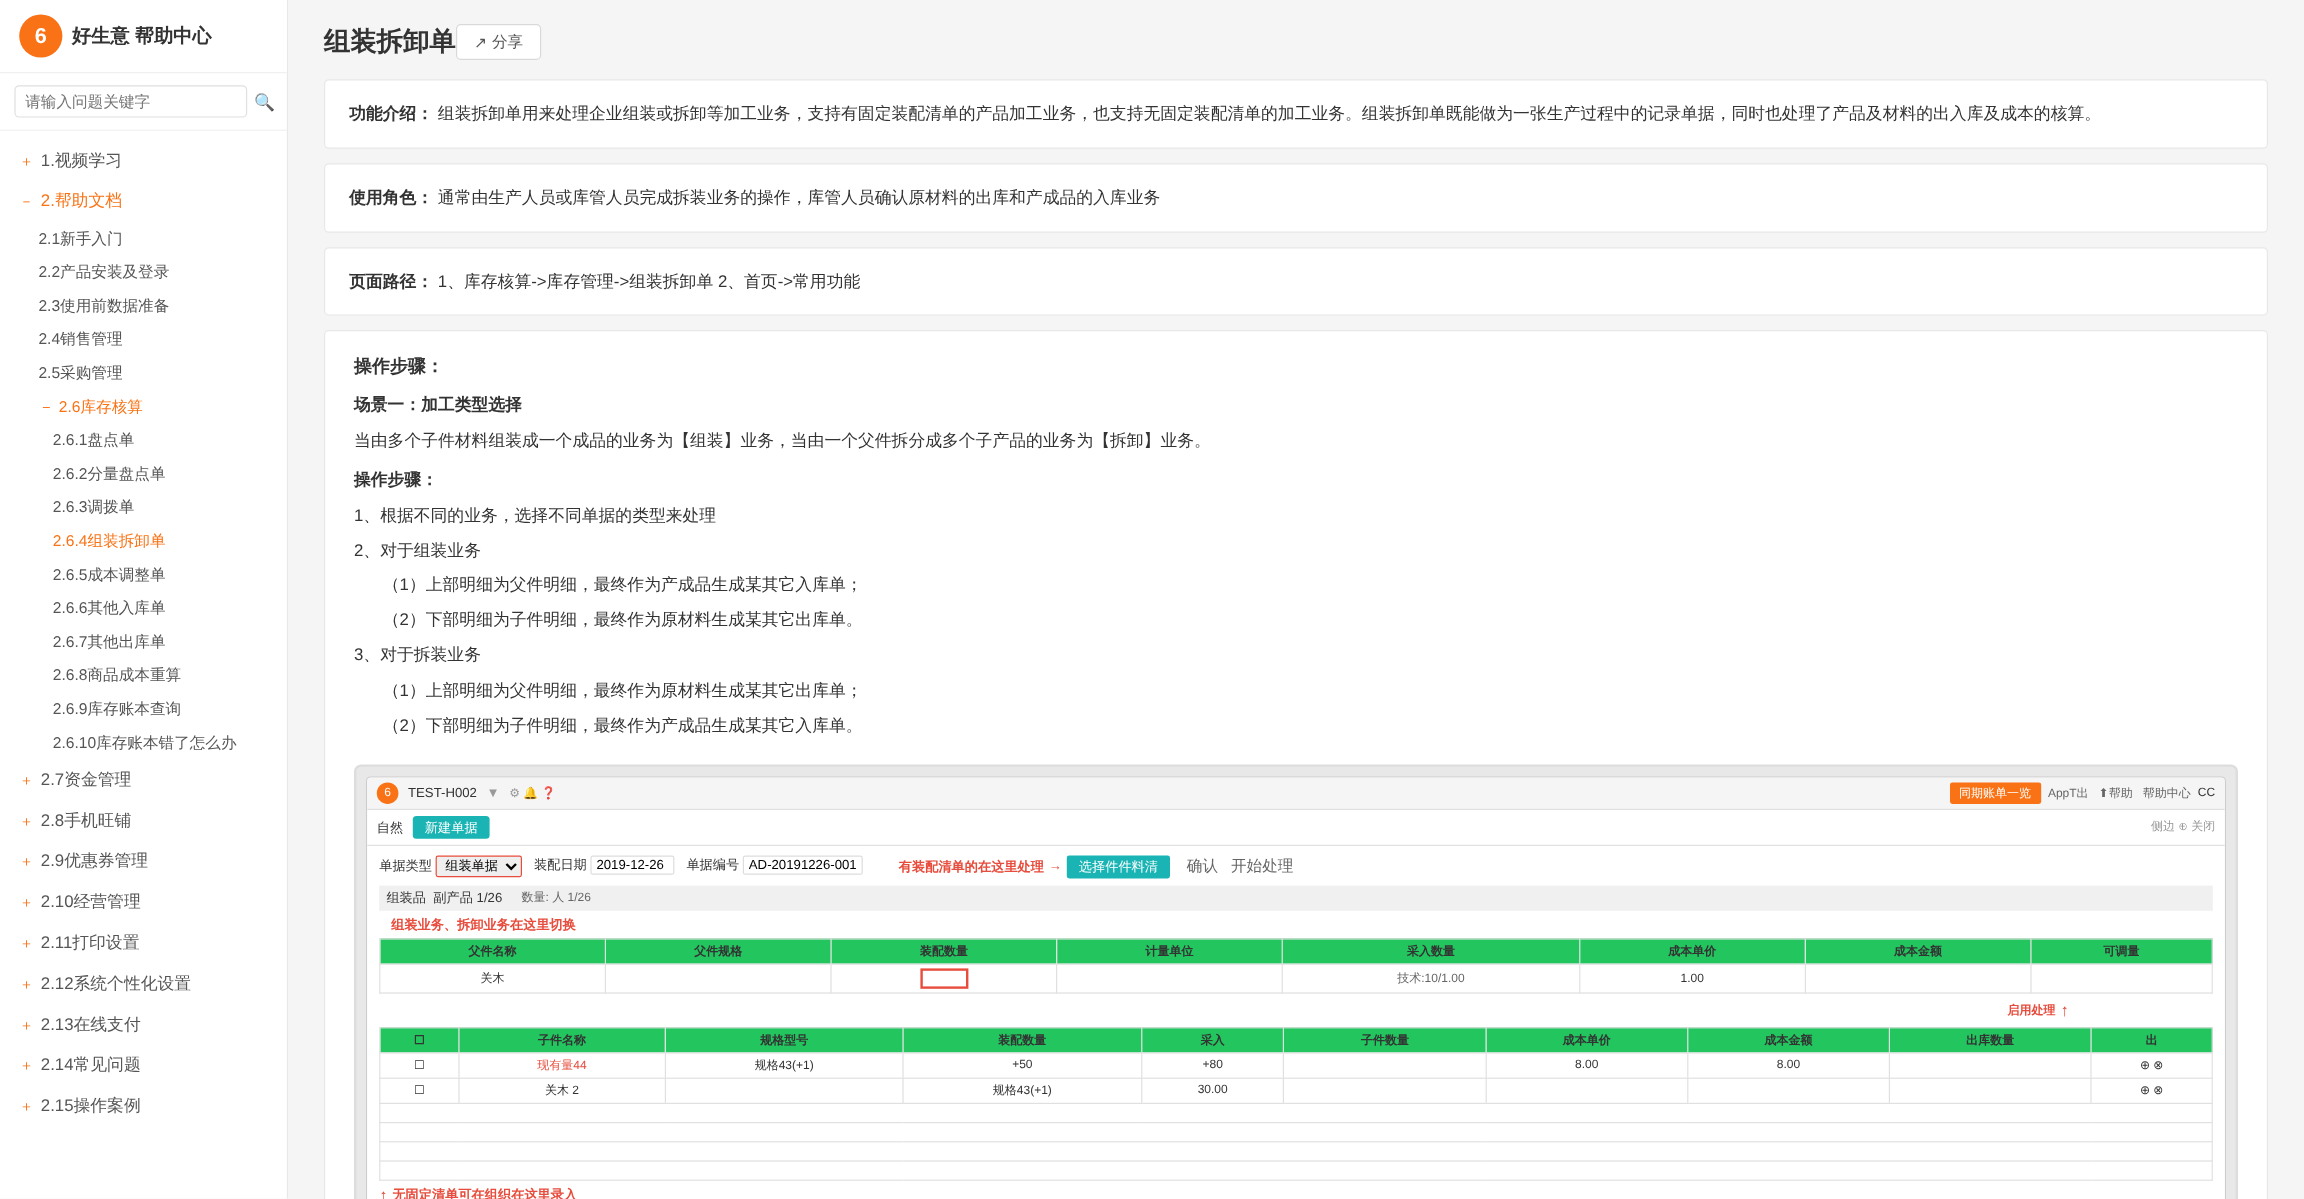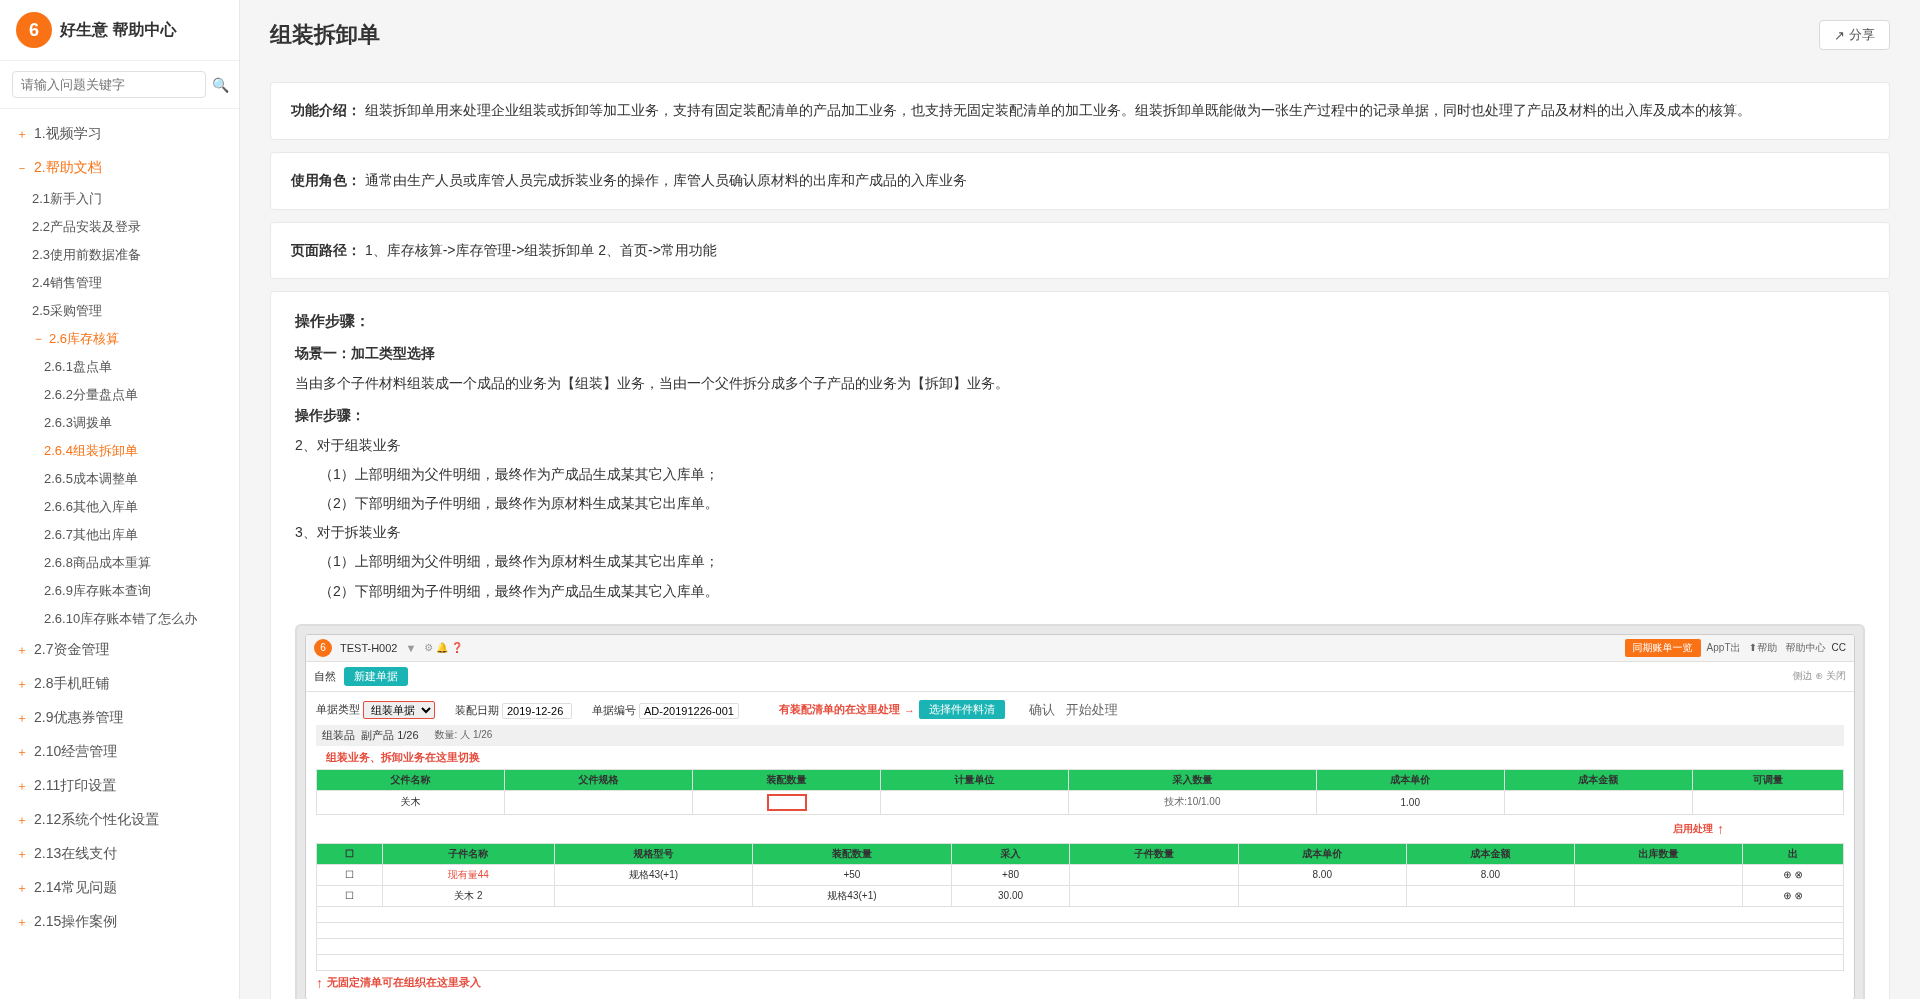--- a/index.html
+++ b/index.html
@@ -75,23 +75,22 @@
     .main-content {
       flex: 1;
       background: #f5f5f5;
       overflow-y: auto;
       padding: 20px 30px;
     }
 
     
     .top-bar {
       display: flex;
-      justify-content: space-between;
       align-items: center;
-      margin-bottom: 32px;
+      margin-bottom: 16px;
     }
     .page-main-title {
       font-size: 22px;
       font-weight: bold;
       color: #333;
     }
     .share-btn {
       border: 1px solid #d9d9d9;
       background: #fff;
       padding: 5px 14px;
@@ -267,20 +266,21 @@
   </div>
 
   <div class="steps-section">
     <div class="steps-title">操作步骤：</div>
 
     <div class="scene-title">场景一：加工类型选择</div>
     <div class="scene-desc">当由多个子件材料组装成一个成品的业务为【组装】业务，当由一个父件拆分成多个子产品的业务为【拆卸】业务。</div>
 
     <div style="font-weight:bold; margin-bottom:8px;">操作步骤：</div>
 
+    <div class="sub-step">1、根据不同的业务，选择不同单据的类型来处理</div>
 
     <div class="sub-step">2、对于组装业务</div>
     <div class="sub-step-indent">（1）上部明细为父件明细，最终作为产成品生成某其它入库单；</div>
     <div class="sub-step-indent">（2）下部明细为子件明细，最终作为原材料生成某其它出库单。</div>
 
     <div class="sub-step">3、对于拆装业务</div>
     <div class="sub-step-indent">（1）上部明细为父件明细，最终作为原材料生成某其它出库单；</div>
     <div class="sub-step-indent">（2）下部明细为子件明细，最终作为产成品生成某其它入库单。</div>
 
     <div class="screenshot-mockup" style="margin-top:20px; border:2px solid #ddd; border-radius:6px; overflow:hidden; background:#e8e8e8; padding:8px;">
@@ -302,21 +302,21 @@
         </div>
 
         <div style="background:#fff; border-bottom:1px solid #e0e0e0; display:flex; align-items:center; padding:0 8px; height:30px; gap:8px; font-size:11px;">
           <span style="color:#333;">自然</span>
           <span style="background:#1bb4b4; color:#fff; padding:2px 10px; border-radius:3px;">新建单据</span>
           <span style="color:#999; margin-left:auto; font-size:10px;">侧边 ⊕ 关闭</span>
         </div>
 
         <div style="padding:8px 10px; background:#fff;">
 
-          <div style="display:flex; align-items:flex-end; gap:20px; margin-bottom:6px; font-size:11px; flex-wrap:wrap;">
+          <div style="display:flex; align-items:flex-start; gap:10px; margin-bottom:6px; font-size:11px; flex-wrap:wrap;">
             <div style="display:flex; align-items:center; gap:3px;">
               <span>单据类型</span>
               <select style="border:1px solid #e74c3c; border-radius:2px; font-size:11px; padding:1px 3px;">
                 <option>组装单据</option>
                 <option>拆卸单据</option>
               </select>
             </div>
             <div style="display:flex; align-items:center; gap:3px;">
               <span>装配日期</span>
               <input type="text" value="2019-12-26" style="border: 1px solid rgb(221, 221, 221); border-radius: 2px; font-size: 11px; padding: 1px 4px; width: 70px;">

